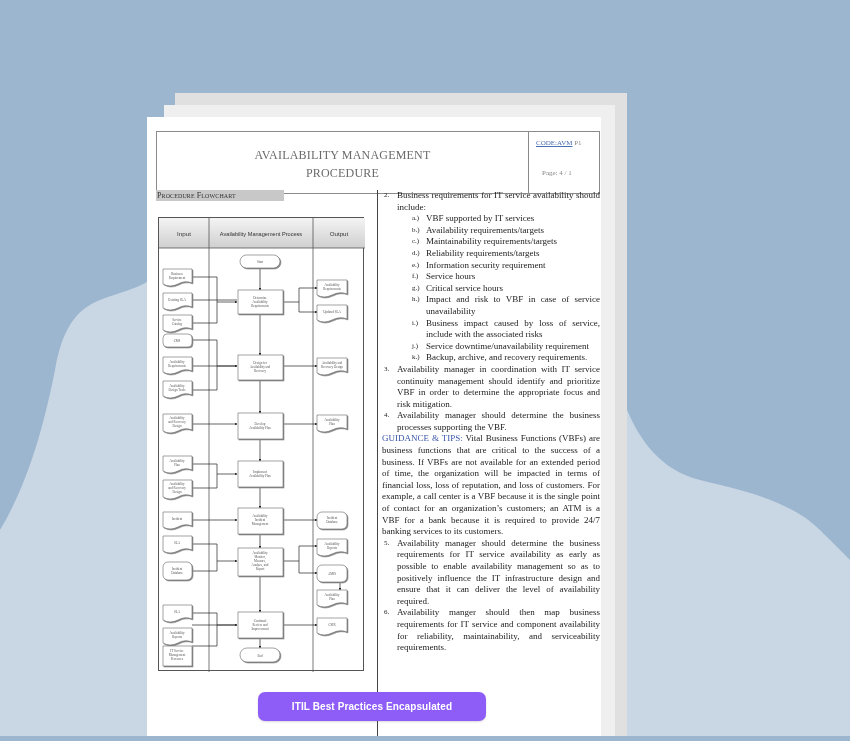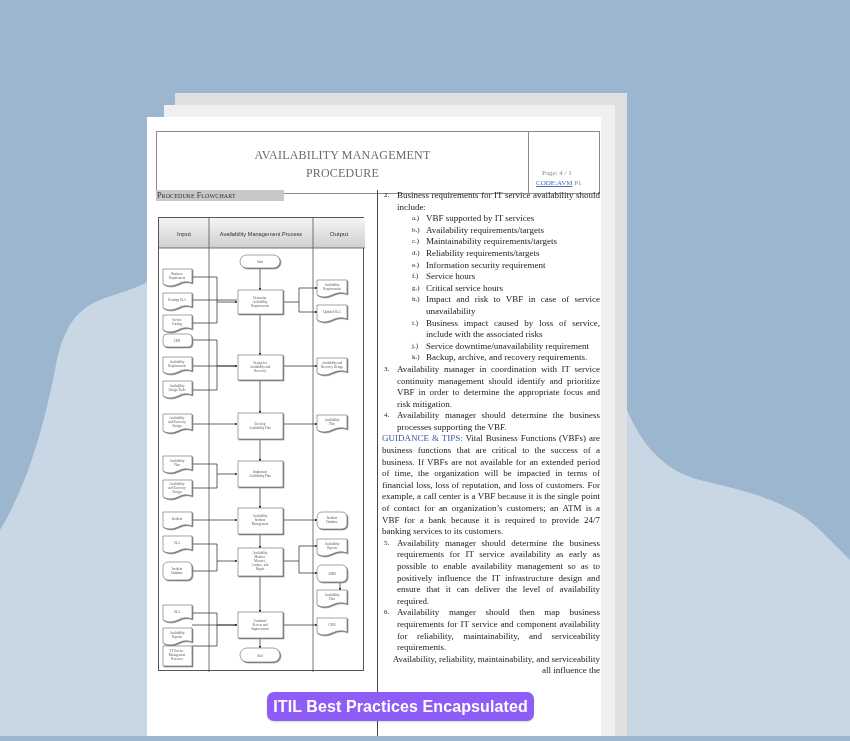--- a/index.html
+++ b/index.html
@@ -12,21 +12,21 @@
     .bottom-strip { position:absolute; left:0; top:736px; width:850px; height:5px; background:#9db6cf; }
     .sheet { position:absolute; }
     .sheet-back2 { left:175px; top:93px; width:452px; height:648px; background:#e1e0e1; }
     .sheet-back1 { left:164px; top:105px; width:451px; height:636px; background:#efefef; }
     .page { left:147px; top:117px; width:454px; height:624px; background:#ffffff; overflow:hidden; }
 
     .hdr { position:absolute; left:9px; top:14px; width:444px; height:63px; border:1px solid #8a8a8a; box-sizing:border-box; display:flex; }
     .hdr-logo { width:66px; border-right:1px solid #8a8a8a; display:flex; align-items:center; justify-content:center; font-size:18px; color:#555; padding-top:6px; box-sizing:border-box; }
     .hdr-title { flex:1; display:flex; flex-direction:column; align-items:center; justify-content:center; font-size:12px; line-height:18px; color:#6b6b6b; letter-spacing:0.2px; border-right:1px solid #8a8a8a; padding-top:2px; }
     .hdr-meta { width:70px; position:relative; font-size:7px; color:#888; }
-    .hdr-code { position:absolute; left:7px; top:7px;margin-top:40px; }
+    .hdr-code { position:absolute; left:7px; top:7px; }
     .hdr-code .code-link { color:#4a6fb0; text-decoration:underline; }
     .hdr-page { position:absolute; left:13px; top:37px; }
 
     .left-col { position:absolute; left:9px; top:73px; width:218px; }
     .right-col { position:absolute; left:235px; top:73px; width:218px; }
     .divider { position:absolute; left:230px; top:73px; width:1px; height:560px; background:#444; }
 
     .section-bar { background:#c8c8c8; height:11px; font-size:8px; line-height:12px; color:#333; padding-left:1px; font-variant:small-caps; letter-spacing:0.1px; margin-right:8px; }
 
     .fc { position:absolute; left:2px; top:27px; width:206px; height:454px; border:1px solid #555; box-sizing:border-box; }
@@ -35,23 +35,23 @@
     .txt { font-size:9px; line-height:11.6px; color:#222; text-align:justify; }
     .num-item { display:flex; }
     .num-item .n { width:13px; flex:none; font-size:7px; padding-left:2px; }
     .num-item .b { flex:1; }
     .sub-item { display:flex; padding-left:30px; }
     .sub-item .n { width:14px; flex:none; font-size:7px; }
     .sub-item .b { flex:1; }
     .guidance-label { color:#3a56a8; }
 
     .badge {
-      position:absolute; left:267px; top:692px; width:267px; height:29px;
+      position:absolute; left:258px; top:692px; width:228px; height:29px;
       background:#8e5cf7; border-radius:7px; color:#fff;
-      font-family:"Liberation Sans", "DejaVu Sans", sans-serif; font-weight:bold; font-size:16px;
+      font-family:"Liberation Sans", "DejaVu Sans", sans-serif; font-weight:bold; font-size:10px;
       display:flex; align-items:center; justify-content:center; letter-spacing:0.1px;
       box-shadow:0 1px 2px rgba(0,0,0,0.15);
     }
   </style>
 </head>
 <body>
 
 <svg class="bg-wave" viewBox="0 0 850 741" width="850" height="741">
   <path d="M0,530 C30,480 45,420 55,370 C62,330 75,310 100,300 C120,292 135,290 150,280 L150,741 L0,741 Z" fill="#c9d7e5"></path>
   <path d="M627,410 C640,440 660,470 700,480 C740,490 790,500 820,530 C835,545 845,555 850,560 L850,741 L627,741 Z" fill="#c9d7e5"></path>
@@ -311,19 +311,18 @@
     </div>
     <div><span class="guidance-label">GUIDANCE &amp; TIPS:</span><span> Vital Business Functions (VBFs) are business functions that are critical to the success of a business. If VBFs are not available for an extended period of time, the organization will be impacted in terms of financial loss, loss of reputation, and loss of customers. For example, a call center is a VBF because it is the single point of contact for an organization’s customers; an ATM is a VBF for a bank because it is required to provide 24/7 banking services to its customers.</span></div>
     <div class="num-item">
       <span class="n">5.</span>
       <span class="b">Availability manager should determine the business requirements for IT service availability as early as possible to enable availability management so as to positively influence the IT infrastructure design and ensure that it can deliver the level of availability required.</span>
     </div>
     <div class="num-item">
       <span class="n">6.</span>
       <span class="b">Availability manger should then map business requirements for IT service and component availability for reliability, maintainability, and serviceability requirements.</span>
     </div>
-    <div style="text-align:right;">Availability, reliability, maintainability, and serviceability all influence the</div>
   </div>
 </div>
 
 <div class="bottom-strip"></div>
 
 <div class="badge">ITIL Best Practices Encapsulated</div>
 
 </body></html>

